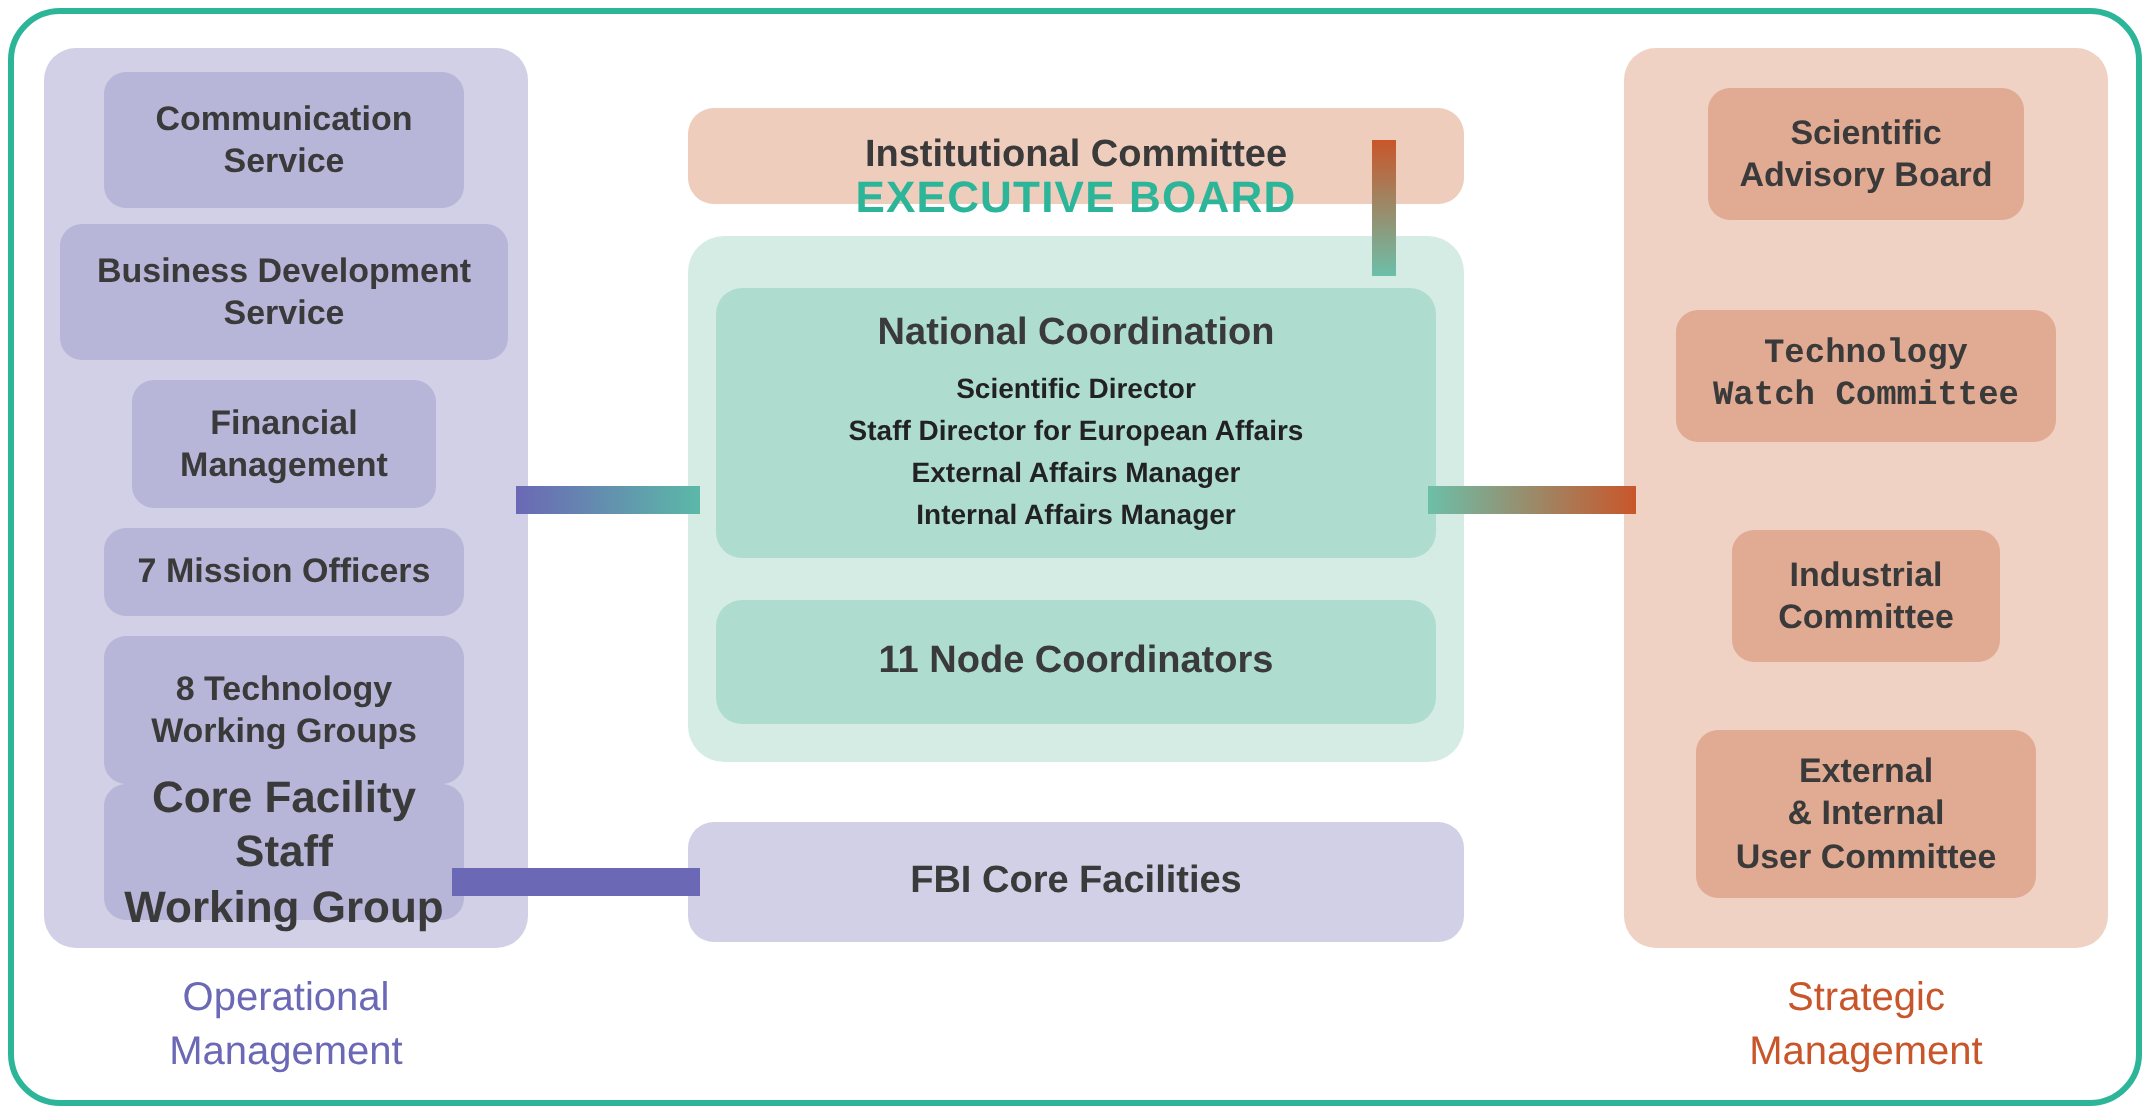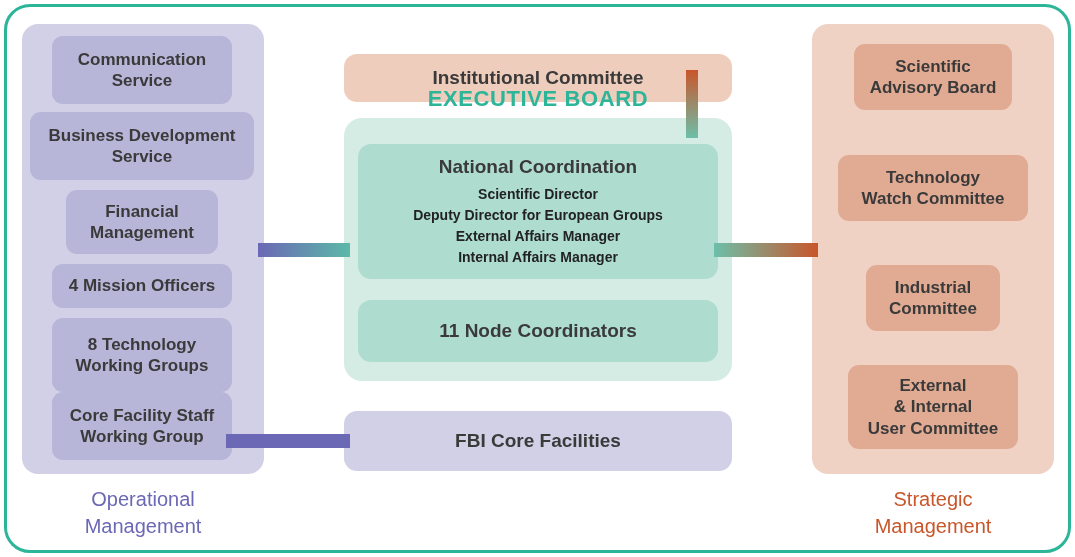--- a/index.html
+++ b/index.html
@@ -80,21 +80,21 @@
   .node.salmon { background: #e0aa93; }
   .node.mint { background: #aeddd0; }
   .node.peach { background: #eecdbc; }
 
   
   #node-communication-service { left: 52px;  top: 36px;  width: 180px; height: 68px; font-size: 17px; }
   #node-business-development  { left: 30px;  top: 112px; width: 224px; height: 68px; font-size: 17px; }
   #node-financial-management  { left: 66px;  top: 190px; width: 152px; height: 64px; font-size: 17px; }
   #node-mission-officers      { left: 52px;  top: 264px; width: 180px; height: 44px; font-size: 17px; }
   #node-technology-wg         { left: 52px;  top: 318px; width: 180px; height: 74px; font-size: 17px; }
-  #node-core-facility-wg      { left: 52px;  top: 392px; width: 180px; height: 68px; font-size: 17px; }
+  #node-core-facility-wg      { left: 52px;  top: 392px; width: 180px; height: 68px; font-size: 22px; }
 
   
   #node-institutional-committee {
     left: 344px; top: 26px; width: 388px; height: 48px;
     font-size: 19px; border-radius: 13px; margin-top: 28px;
   }
   #node-national-coordination {
     left: 358px; top: 144px; width: 360px; height: 135px;
     border-radius: 13px;
   }
@@ -114,21 +114,21 @@
     left: 358px; top: 300px; width: 360px; height: 62px;
     font-size: 19px; border-radius: 13px;
   }
   #node-fbi-core-facilities {
     left: 344px; top: 411px; width: 388px; height: 60px;
     font-size: 19px; border-radius: 13px;
   }
 
   
   #node-scientific-advisory-board { left: 854px; top: 44px;  width: 158px; height: 66px; font-size: 17px; }
-  #node-technology-watch          { left: 838px; top: 155px; width: 190px; height: 66px; font-size: 17px; }
+  #node-technology-watch          { left: 838px; top: 155px; width: 190px; height: 66px; font-size: 17px; font-family: Liberation Mono, monospace; }
   #node-industrial-committee      { left: 866px; top: 265px; width: 134px; height: 66px; font-size: 17px; }
   #node-external-internal-user    { left: 848px; top: 365px; width: 170px; height: 84px; font-size: 17px; }
 
   
   #exec-board-title {
     position: absolute;
     left: 344px;
     top: 86px;
     width: 388px;
     text-align: center;
@@ -186,41 +186,41 @@
 
   <div class="node purple" id="node-communication-service">Communication
 Service</div>
 
   <div class="node purple" id="node-business-development">Business Development
 Service</div>
 
   <div class="node purple" id="node-financial-management">Financial
 Management</div>
 
-  <div class="node purple" id="node-mission-officers">4 Mission Officers</div>
+  <div class="node purple" id="node-mission-officers">7 Mission Officers</div>
 
   <div class="node purple" id="node-technology-wg">8 Technology
 Working Groups</div>
 
   <div class="node purple" id="node-core-facility-wg">Core Facility Staff
 Working Group</div>
 
   <div class="caption" id="caption-operational">Operational
 Management</div>
 
   <div class="node peach" id="node-institutional-committee">Institutional Committee</div>
 
   <div id="exec-board-title">EXECUTIVE BOARD</div>
 
   <div class="panel" id="exec-panel"></div>
 
   <div class="node mint" id="node-national-coordination">
     <div class="nc-title">National Coordination</div>
     <div class="nc-role">Scientific Director</div>
-    <div class="nc-role">Deputy Director for European Groups</div>
+    <div class="nc-role">Staff Director for European Affairs</div>
     <div class="nc-role">External Affairs Manager</div>
     <div class="nc-role">Internal Affairs Manager</div>
   </div>
 
   <div class="node mint" id="node-node-coordinators">11 Node Coordinators</div>
 
   <div class="node purple-light" id="node-fbi-core-facilities">FBI Core Facilities</div>
 
   <div class="panel" id="right-panel"></div>
 

